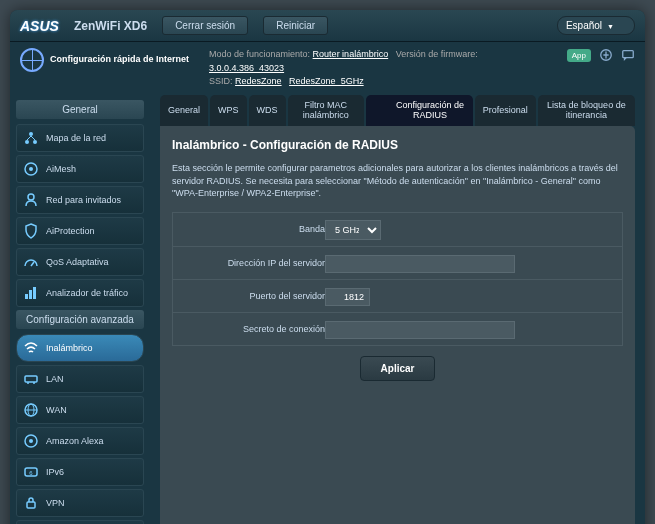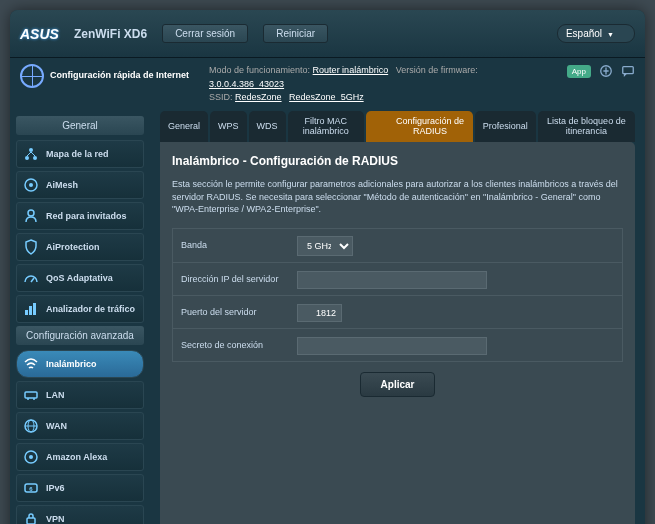--- a/index.html
+++ b/index.html
@@ -1,20 +1,20 @@
 <!DOCTYPE html>
 <html><head>
 <meta charset="utf-8">
 <style>
 * { margin: 0; padding: 0; box-sizing: border-box; font-family: Arial, sans-serif; }
 body { background: #3e4a52; display: flex; justify-content: center; padding: 10px; }
 .router-ui { width: 635px; background: #1a3642; border-radius: 8px; overflow: hidden; box-shadow: 0 0 15px rgba(0,0,0,0.5); }
 
 
-.topbar { background: linear-gradient(to bottom, #2a4752, #1a3642); height: 48px; display: flex; align-items: center; padding: 0 10px; gap: 15px; border-bottom: 1px solid #0a1a22; }
+.topbar { background: linear-gradient(to bottom, #2a4752, #1a3642); height: 32px; display: flex; align-items: center; padding: 0 10px; gap: 15px; border-bottom: 1px solid #0a1a22; }
 .logo { color: #fff; font-weight: bold; font-style: italic; font-size: 14px; text-shadow: 0 0 3px #4af; }
 .model { color: #cde; font-size: 12px; font-weight: bold; }
 .top-btn { background: linear-gradient(to bottom, #3a5662, #2a4652); color: #cde; font-size: 10px; padding: 3px 12px; border: 1px solid #1a2a32; border-radius: 3px; cursor: pointer; }
 .top-right { margin-left: auto; display: flex; align-items: center; gap: 8px; }
 .lang-select { background: #2a4652; color: #fff; font-size: 10px; padding: 3px 20px 3px 8px; border: 1px solid #1a2a32; border-radius: 9px; position: relative; }
 .lang-select::after { content: "▼"; font-size: 7px; margin-left: 5px; }
 
 
 .infobar { display: flex; padding: 6px 10px; gap: 20px; font-size: 9px; color: #cde; align-items: flex-start; }
 .quick-setup { display: flex; gap: 6px; align-items: center; min-width: 130px; }
@@ -29,38 +29,38 @@
 .app-badge { background: #4a8; color: #fff; font-size: 8px; padding: 2px 5px; border-radius: 3px; }
 .util-icon { width: 14px; height: 14px; display: inline-block; }
 
 
 .layout { display: flex; }
 .sidebar { width: 140px; padding: 5px 6px; }
 .content { flex: 1; padding: 0 10px 10px; }
 
 
 .sb-header { background: linear-gradient(to bottom, #3a5662, #2a4652); color: #cde; font-size: 10px; text-align: center; padding: 4px; border-radius: 3px; margin-bottom: 5px; }
-.sb-item { display: flex; align-items: center; gap: 7px; padding: 5px 6px; margin-bottom: 3px; background: linear-gradient(to bottom, #1e3a46, #16303a); border: 1px solid #2a4652; border-radius: 3px; color: #cde; font-size: 9px; font-weight: bold; cursor: pointer; min-height: 28px; }
+.sb-item { display: flex; align-items: center; gap: 7px; padding: 5px 6px; margin-bottom: 3px; background: linear-gradient(to bottom, #1e3a46, #16303a); border: 1px solid #2a4652; border-radius: 3px; color: #cde; font-size: 9px; font-weight: normal; cursor: pointer; min-height: 28px; }
 .sb-item.active { background: linear-gradient(to bottom, #3a8ab8, #2a6a98); color: #fff; border-radius: 12px; }
 .sb-icon { width: 16px; height: 16px; flex-shrink: 0; display: flex; align-items: center; justify-content: center; }
 .sb-icon svg { width: 16px; height: 16px; }
 
 
 .tabs { display: flex; gap: 2px; margin-bottom: 0; }
 .tab { background: #1a2a32; color: #cde; font-size: 9px; padding: 5px 8px; border-radius: 5px 5px 0 0; cursor: pointer; text-align: center; line-height: 1.2; display: flex; align-items: center; justify-content: center; min-height: 28px; }
-.tab.active { background: #a16207; color: #fff; padding-left: 29px; }
+.tab.active { background: #0f172a; color: #fff; padding-left: 29px; }
 
 
 .panel { background: #3a4a52; border-radius: 0 5px 5px 5px; padding: 12px; min-height: 420px; }
 .panel-title { color: #fff; font-size: 12px; font-weight: bold; margin-bottom: 10px; }
 .panel-desc { color: #cde; font-size: 9px; line-height: 1.4; margin-bottom: 12px; }
 .form-box { border: 1px solid #4a5a62; background: #3a4a52; }
 .form-row { display: flex; align-items: center; padding: 6px 8px; border-bottom: 1px solid #4a5a62; }
 .form-row:last-child { border-bottom: none; }
-.form-label { color: #cde; font-size: 9px; width: 116px; }
+.form-label { color: #cde; font-size: 9px; width: 144px; text-align: right; }
 .form-ctrl { flex: 1; }
 .form-ctrl select, .form-ctrl input { background: #4a5a62; border: 1px solid #5a6a72; color: #fff; font-size: 9px; padding: 3px 5px; }
 .form-ctrl select { width: 56px; }
 .form-ctrl input.wide { width: 190px; }
 .form-ctrl input.narrow { width: 45px; text-align: right; }
 .apply-wrap { text-align: center; margin-top: 10px; }
 .apply-btn { background: linear-gradient(to bottom, #3a4a52, #2a3a42); color: #fff; font-size: 10px; font-weight: bold; padding: 6px 20px; border: 1px solid #1a2a32; border-radius: 4px; cursor: pointer; }
 </style>
 </head>
 <body>

